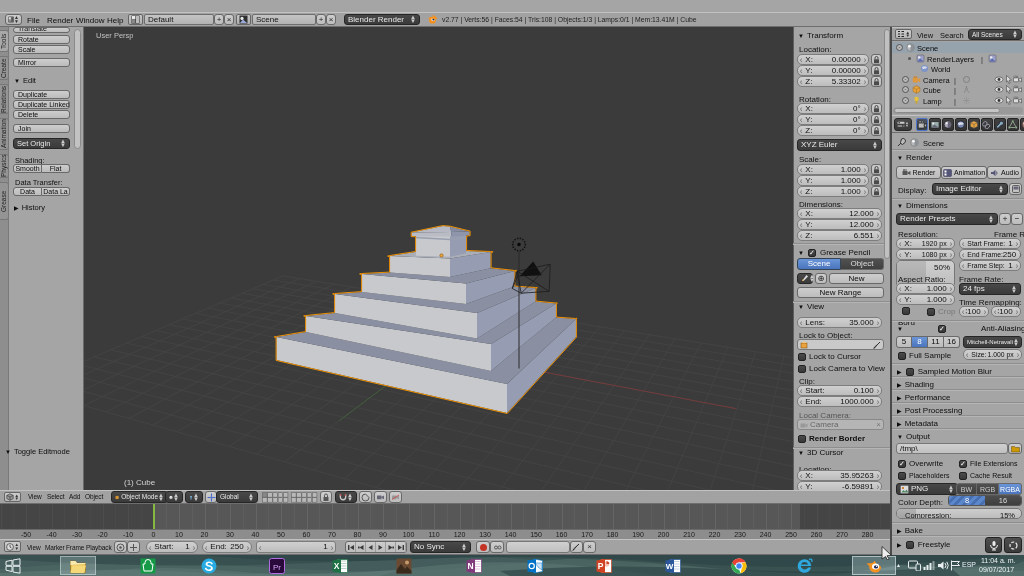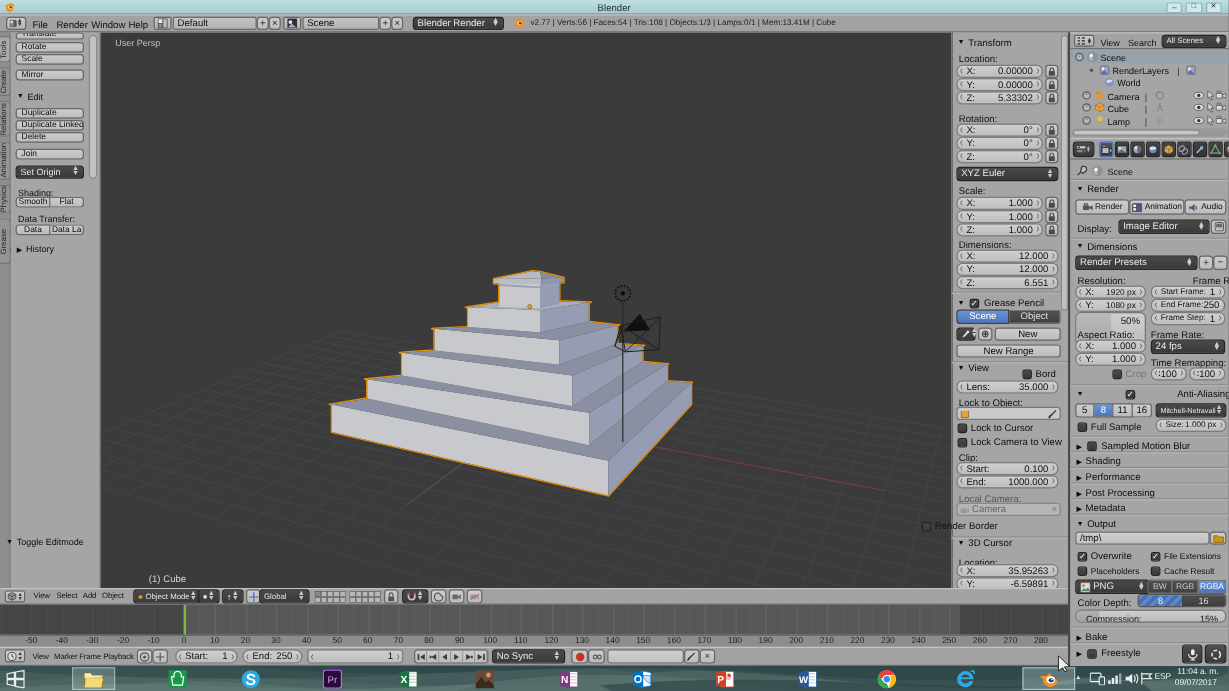--- a/index.html
+++ b/index.html
@@ -16,34 +16,20 @@
 .fld .ar{color:#555;font-size:7px;transform:scaleY(1.4)}
 .cb{width:8px;height:8px;background:linear-gradient(#4a4a4a,#383838);border:1px solid #222;border-radius:2px;
  display:inline-flex;align-items:center;justify-content:center;color:#fff;font-size:7px;flex:none}
 .cblab{display:flex;align-items:center;gap:3px;font-size:8px;color:#101010;white-space:nowrap}
 .ph{font-size:8px;color:#0d0d0d;display:flex;align-items:center;gap:3px;white-space:nowrap}
 .sep{border-top:1px solid #8e8e8e;border-bottom:1px solid #b5b5b5}
 .hdr{background:#a2a2a2;border-top:1px solid #c2c2c2;border-bottom:1px solid #6e6e6e;display:flex;align-items:center}
 .vtext{writing-mode:vertical-rl;transform:rotate(180deg);font-size:7px;color:#1c1c1c;text-align:center}
 </style></head><body>
 <div id="root">
-<div class="abs" style="left:0;top:0;width:1024px;height:12px;background:linear-gradient(#bfdfe3,#a6ccd1);border-bottom:1px solid #7fa9af">
-<svg class="abs" style="left:3px;top:1px" width="10" height="10" viewBox="0 0 10 10">
-        <circle cx="5" cy="5.6" r="3.1" fill="#f5921f"></circle>
-        <circle cx="5.6" cy="4.6" r="1.7" fill="#fff"></circle>
-        <circle cx="5.9" cy="4.9" r="1.0" fill="#1b2a52"></circle>
-        <path d="M0.5 4.2 Q3 2.2 6 2.6 L4.5 0.8 Q8 1.4 9.5 4.5 Z" fill="#f5921f"></path>
-      </svg>
-<div class="abs" style="left:498px;top:2px;white-space:nowrap;font-size:8px;color:#1c3134">Blender</div>
-<div class="abs" style="left:972px;top:2px;width:46px;height:9px;display:flex;gap:3px">
-        <div style="flex:1;background:#cfe9ec;border:1px solid #8fb6bb;border-radius:2px;font-size:7px;text-align:center;line-height:7px;color:#333">–</div>
-        <div style="flex:1;background:#cfe9ec;border:1px solid #8fb6bb;border-radius:2px;font-size:6px;text-align:center;line-height:7px;color:#333">□</div>
-        <div style="flex:1;background:#cfe9ec;border:1px solid #8fb6bb;border-radius:2px;font-size:6px;text-align:center;line-height:7px;color:#333">✕</div>
-      </div>
-</div>
 <div class="abs hdr" style="left:0;top:12px;width:1024px;height:15px"></div>
 <div class="abs" style="left:5px;top:14px;width:17px;height:11px;background:linear-gradient(#cdcdcd,#b5b5b5);border:1px solid #666;border-radius:3px;display:flex;align-items:center;padding:0 2px">
       <svg width="9" height="9" viewBox="0 0 9 9">
         <rect x="0.5" y="0.5" width="8" height="8" rx="1" fill="#8a8a8a" stroke="#333" stroke-width=".7"></rect>
         <rect x="1.2" y="1.2" width="3" height="3" fill="#ddd"></rect>
         <rect x="5" y="1.2" width="2.8" height="6.6" fill="#555"></rect>
       </svg>
       <span style="margin-left:auto;font-size:5px;line-height:.7;color:#333;display:flex;flex-direction:column">
         <span>▲</span>
         <span>▼</span>
@@ -383,21 +369,21 @@
     </div>
 <div class="abs" style="left:799px;top:411px;white-space:nowrap;color:#555">Local Camera:</div>
 <div class="abs" style="left:797px;top:419px;width:87px;height:11px;background:#b5b5b5;border:1px solid #888;border-radius:3px;display:flex;align-items:center;padding:0 2px;color:#666">
       <svg width="8" height="8" viewBox="0 0 8 8">
         <rect x="0.5" y="2.5" width="5" height="4" fill="#999"></rect>
         <path d="M5.5 4 L7.5 2.5 v4 L5.5 5z" fill="#999"></path>
       </svg>
       <span style="margin-left:2px">Camera</span>
       <span style="margin-left:auto;font-size:8px;color:#777">×</span>
     </div>
-<div class="abs cblab" style="left:768px;top:434px;">
+<div class="abs cblab" style="left:798px;top:434px;font-weight:bold;">
       <span class="cb"></span>
       <span style="">Render Border</span>
     </div>
 <div class="abs sep" style="left:793px;top:447px;width:97px;height:0"></div>
 <div class="abs ph" style="left:798px;top:448px;"><span style="font-size:6px">▼</span> 3D Cursor</div>
 <div class="abs" style="left:799px;top:465px;white-space:nowrap;">Location:</div>
 <div class="abs fld" style="left:797px;top:470px;width:85px;height:11px;border-radius:5px;">
       <span class="ar">‹</span>
       <span class="lab">X:</span>
       <span class="val">35.95263</span>
@@ -697,21 +683,21 @@
       <span class="ar">›</span>
     </div>
 <div class="abs dark" style="left:959px;top:283px;width:62px;height:12px;">
       <span style="white-space:nowrap">24 fps</span>
       <span style="margin-left:auto;font-size:6px;line-height:.8;display:flex;flex-direction:column;align-items:center;color:#ccc">
         <span>▲</span>
         <span style="margin-top:-1px">▼</span>
       </span>
     </div>
 <div class="abs" style="left:959px;top:298px;white-space:nowrap;">Time Remapping:</div>
-<div class="abs cblab" style="left:852px;top:307px;">
+<div class="abs cblab" style="left:898px;top:307px;flex-direction:column;">
       <span class="cb"></span>
       <span style="">Bord</span>
     </div>
 <div class="abs cblab" style="left:927px;top:307px;">
       <span class="cb"></span>
       <span style="color:#777">Crop</span>
     </div>
 <div class="abs fld" style="left:959px;top:306px;width:30px;height:11px;border-radius:5px;">
       <span class="ar">‹</span>
       <span class="val">∶100</span>

